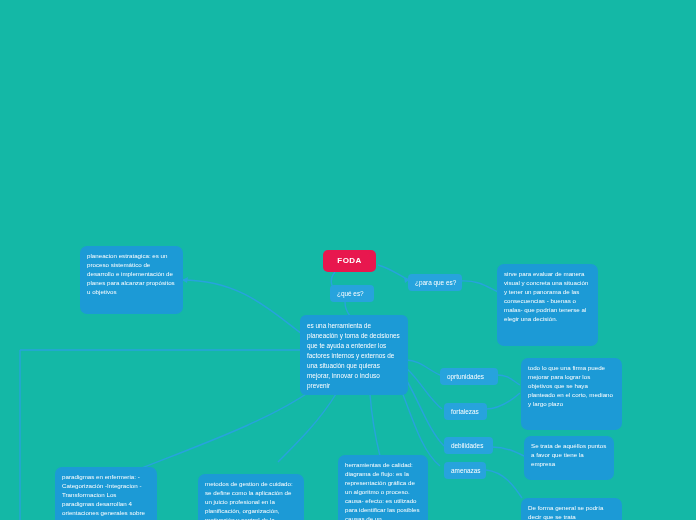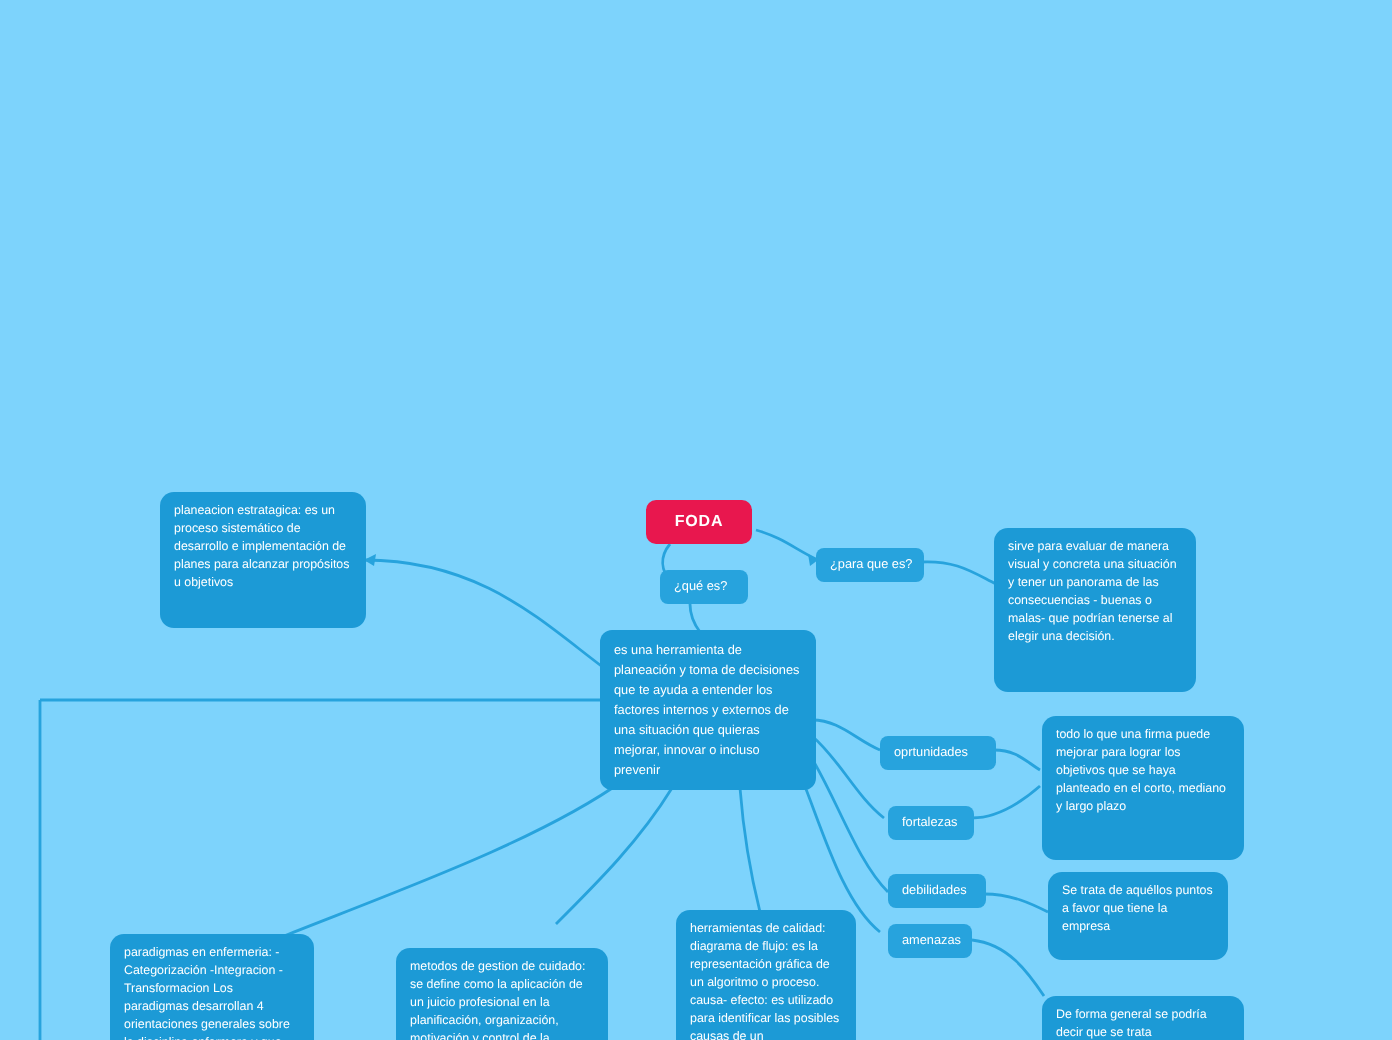--- a/index.html
+++ b/index.html
@@ -5,21 +5,21 @@
   html, body {
     margin: 0;
     padding: 0;
     background: #ffffff;
   }
   #canvas {
     position: relative;
     width: 696px;
     height: 520px;
     overflow: hidden;
-    background: #7dd3fc;
+    background: #14b8a6;
     font-family: "Liberation Sans", sans-serif;
   }
   #wires {
     position: absolute;
     left: 0;
     top: 0;
     width: 696px;
     height: 520px;
     pointer-events: none;
   }

